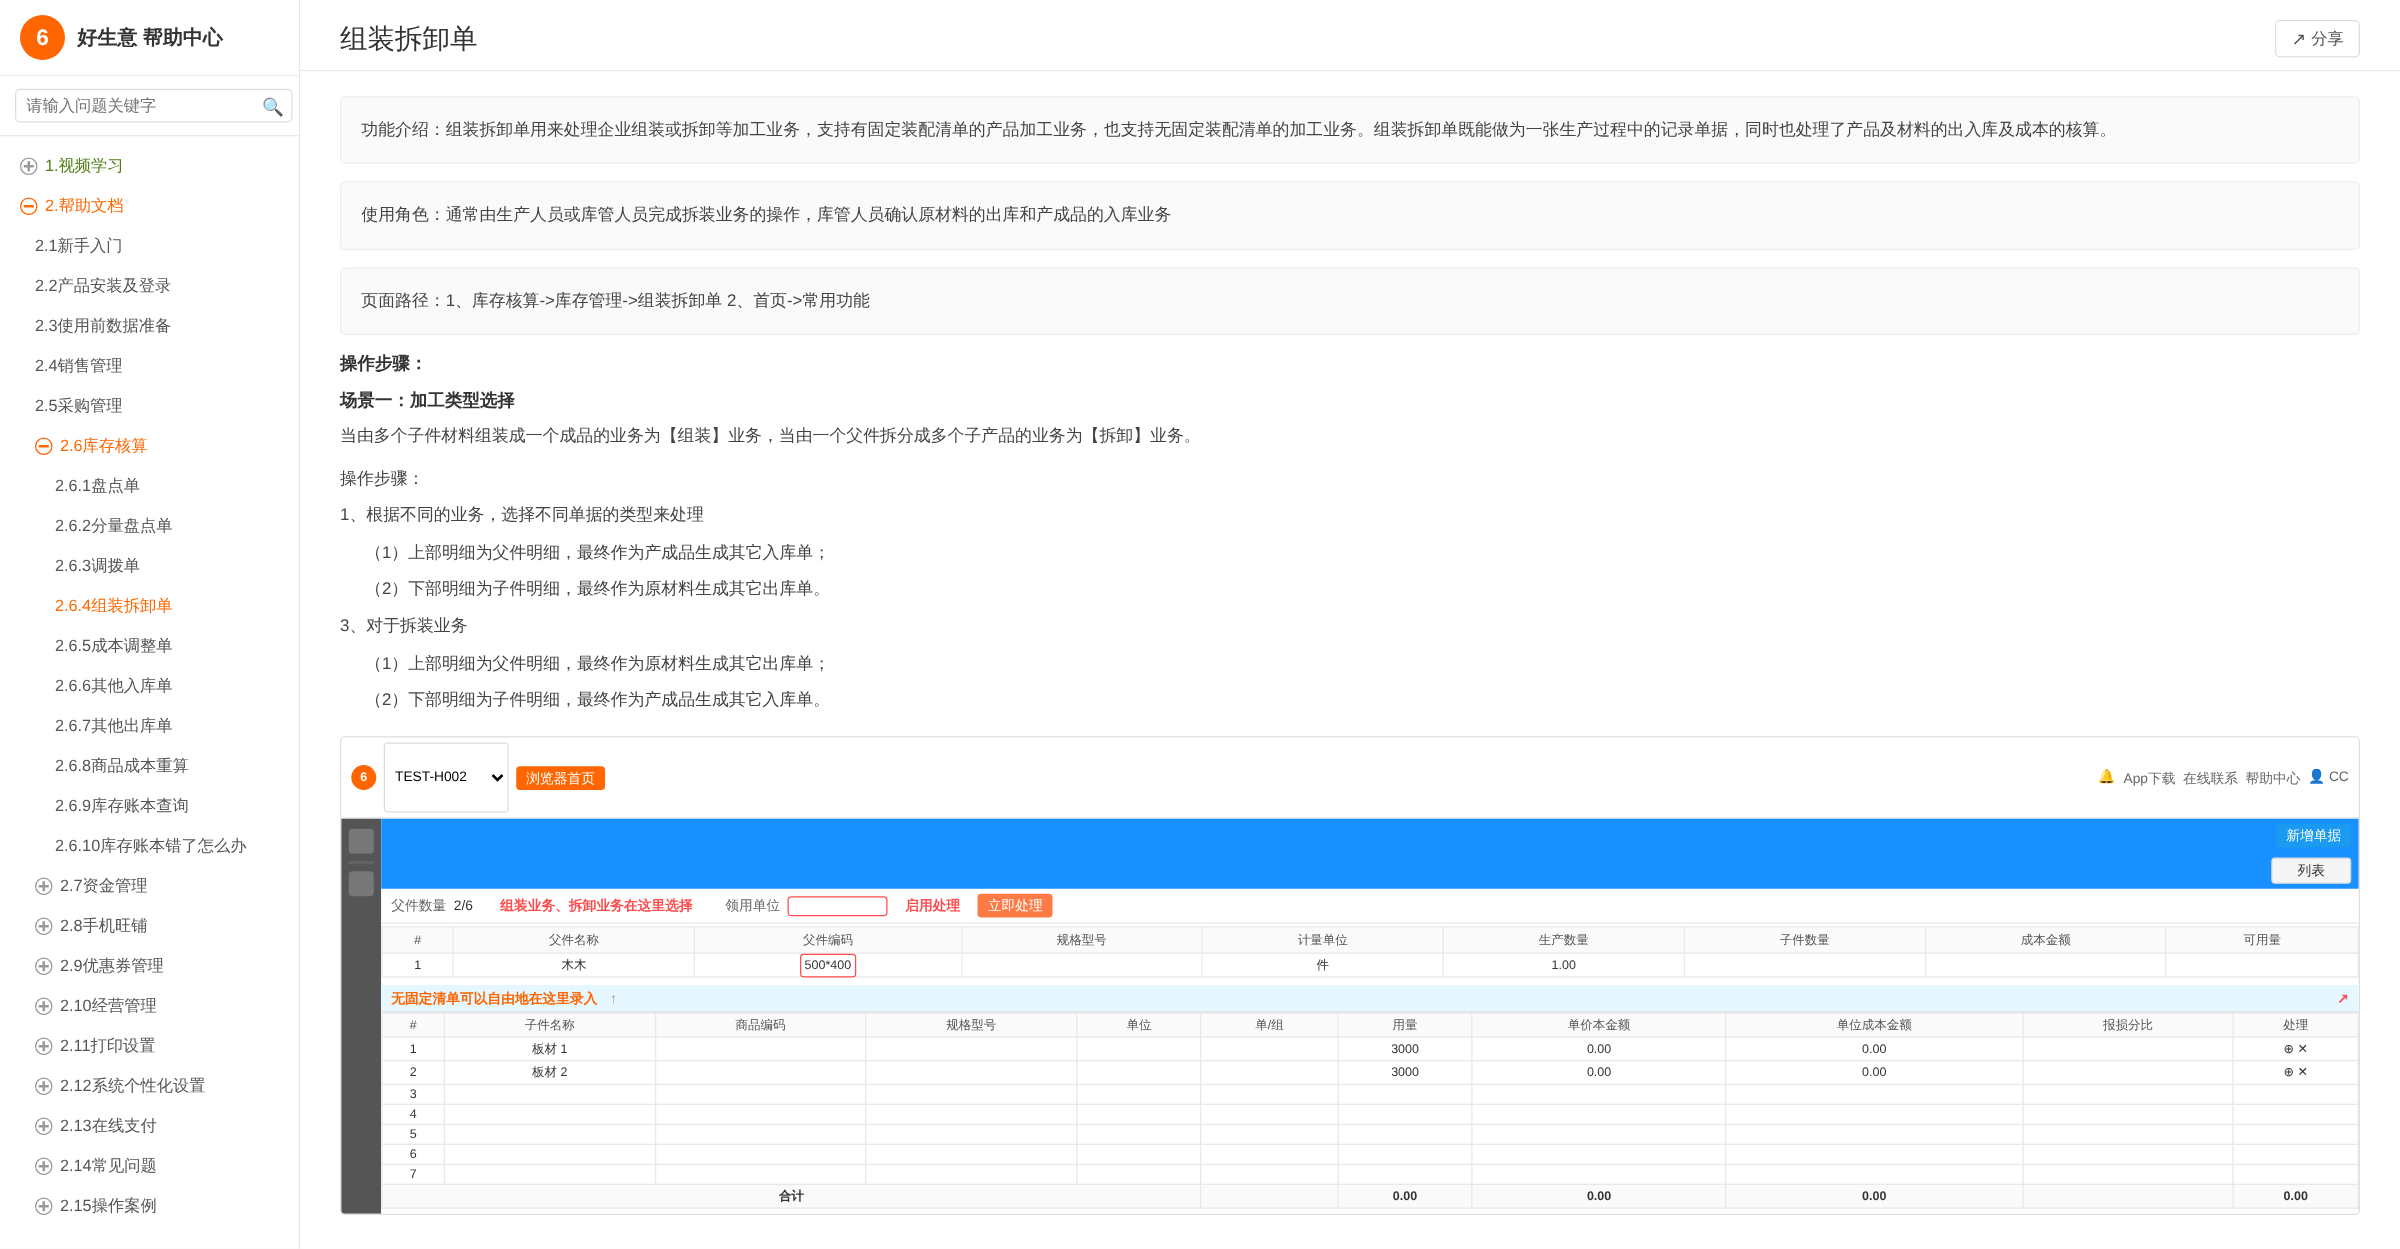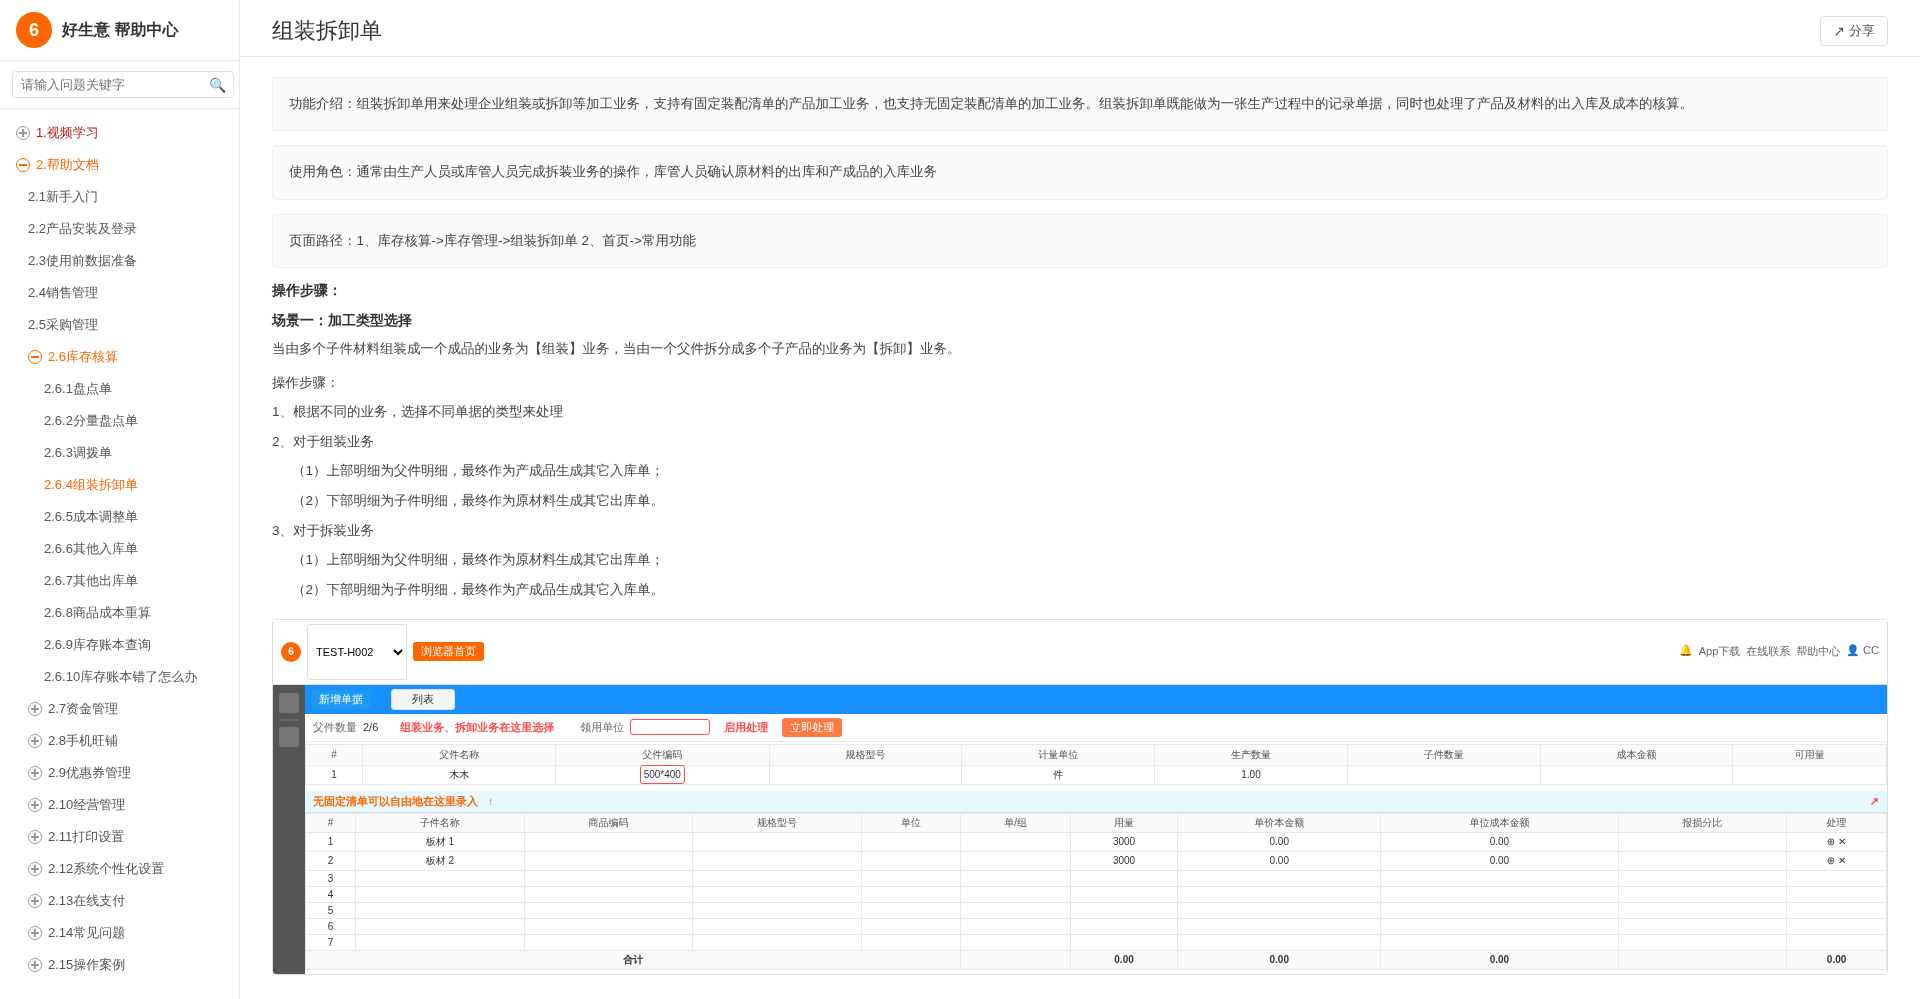--- a/index.html
+++ b/index.html
@@ -73,21 +73,21 @@
     .nav-item {
       padding: 7px 16px;
       cursor: pointer;
       display: flex;
       align-items: center;
       font-size: 13px;
       color: #333;
       user-select: none;
     }
     .nav-item.active { color: #f60; }
-    .nav-item.section-header { font-weight: 500; color: #b91c1c; }
+    .nav-item.section-header { font-weight: 500; color: #4d7c0f; }
     .nav-item.section-header.open { color: #f60; }
     .nav-item.subsection { padding-left: 28px; color: #555; }
     .nav-item.sub-sub { padding-left: 44px; color: #555; font-size: 13px; }
     .nav-item.sub-sub.active { color: #f60; }
     .circle-minus { display: inline-block; width: 14px; height: 14px; border: 1.5px solid #f60; border-radius: 50%; position: relative; margin-right: 6px; }
     .circle-minus::after { content: ''; position: absolute; width: 8px; height: 2px; background: #f60; top: 50%; left: 50%; transform: translate(-50%, -50%); }
     .circle-plus { display: inline-block; width: 14px; height: 14px; border: 1.5px solid #999; border-radius: 50%; position: relative; margin-right: 6px; }
     .circle-plus::before { content: ''; position: absolute; width: 8px; height: 2px; background: #999; top: 50%; left: 50%; transform: translate(-50%, -50%); }
     .circle-plus::after { content: ''; position: absolute; height: 8px; width: 2px; background: #999; top: 50%; left: 50%; transform: translate(-50%, -50%); }
 
@@ -346,21 +346,20 @@
     <div class="info-block">
       <span>页面路径：1、库存核算-&gt;库存管理-&gt;组装拆卸单 2、首页-&gt;常用功能</span>
     </div>
 
     <div class="content-section">
       <div class="section-title">操作步骤：</div>
       <div class="sub-title">场景一：加工类型选择</div>
       <div class="content-text">当由多个子件材料组装成一个成品的业务为【组装】业务，当由一个父件拆分成多个子产品的业务为【拆卸】业务。</div>
       <div class="content-text" style="margin-top:8px;">操作步骤：</div>
       <div class="content-text">1、根据不同的业务，选择不同单据的类型来处理</div>
-      <div class="content-text">2、对于组装业务</div>
       <div class="content-text indent">（1）上部明细为父件明细，最终作为产成品生成其它入库单；</div>
       <div class="content-text indent">（2）下部明细为子件明细，最终作为原材料生成其它出库单。</div>
       <div class="content-text">3、对于拆装业务</div>
       <div class="content-text indent">（1）上部明细为父件明细，最终作为原材料生成其它出库单；</div>
       <div class="content-text indent">（2）下部明细为子件明细，最终作为产成品生成其它入库单。</div>
     </div>
 
     <div class="screenshot-container">
       <div class="mock-app">
 
@@ -382,21 +381,21 @@
         <div style="display:flex; position:relative;">
 
           <div style="width:32px; background:#555; min-height:280px; display:flex; flex-direction:column; align-items:center; padding-top:8px; gap:6px;">
             <div style="width:20px;height:20px;background:#777;border-radius:3px;"></div>
             <div style="width:20px;height:2px;background:#666;"></div>
             <div style="width:20px;height:20px;background:#777;border-radius:3px;"></div>
           </div>
 
           <div style="flex:1; background:#fff;">
 
-            <div style="display:flex; align-items:center; padding:4px 6px; background:#1890ff; gap:20px;">
+            <div style="display:flex; align-items:flex-end; padding:4px 6px; background:#1890ff; gap:8px;flex-direction:column;">
               <button class="mock-tab-active" style="background:#1a9af0; font-size:11px;">新增单据</button>
               <button class="mock-tab">列表</button>
             </div>
 
 
             <div style="display:flex; align-items:center; padding:4px 8px; border-bottom:1px solid #e8e8e8; flex-wrap:wrap; gap:6px; position:relative;">
               <span style="font-size:11px; color:#666;">父件数量</span>
               <span style="font-size:11px;">2/6</span>
               <span style="margin-left:16px; font-size:11px; color:#ff4d4f; font-weight:bold;">组装业务、拆卸业务在这里选择</span>
               <span style="font-size:11px; color:#666; margin-left:20px;">领用单位</span>

